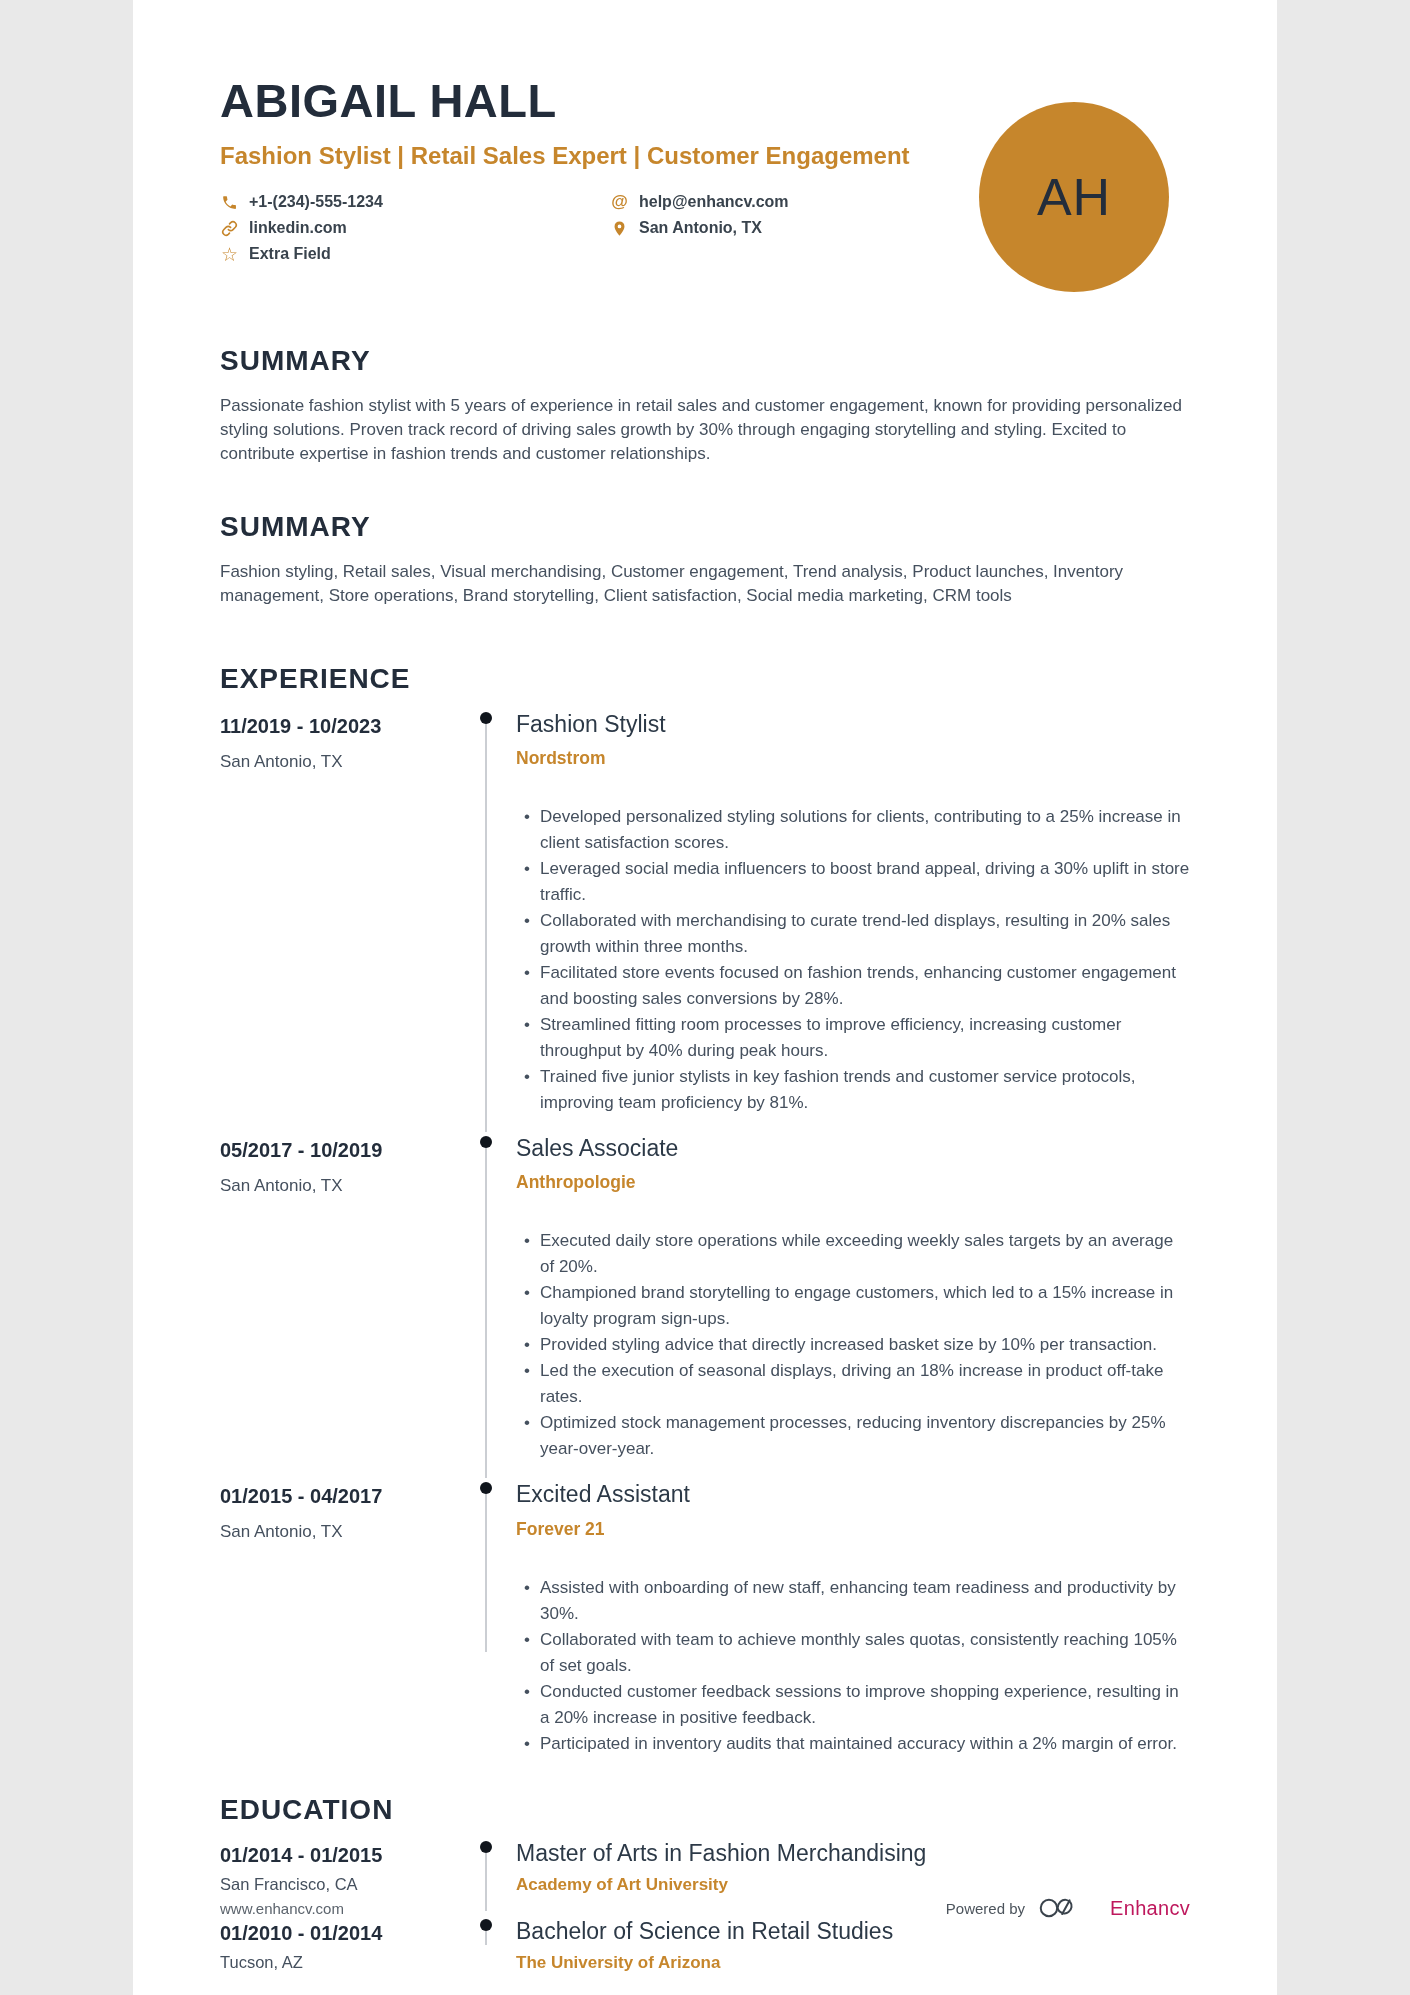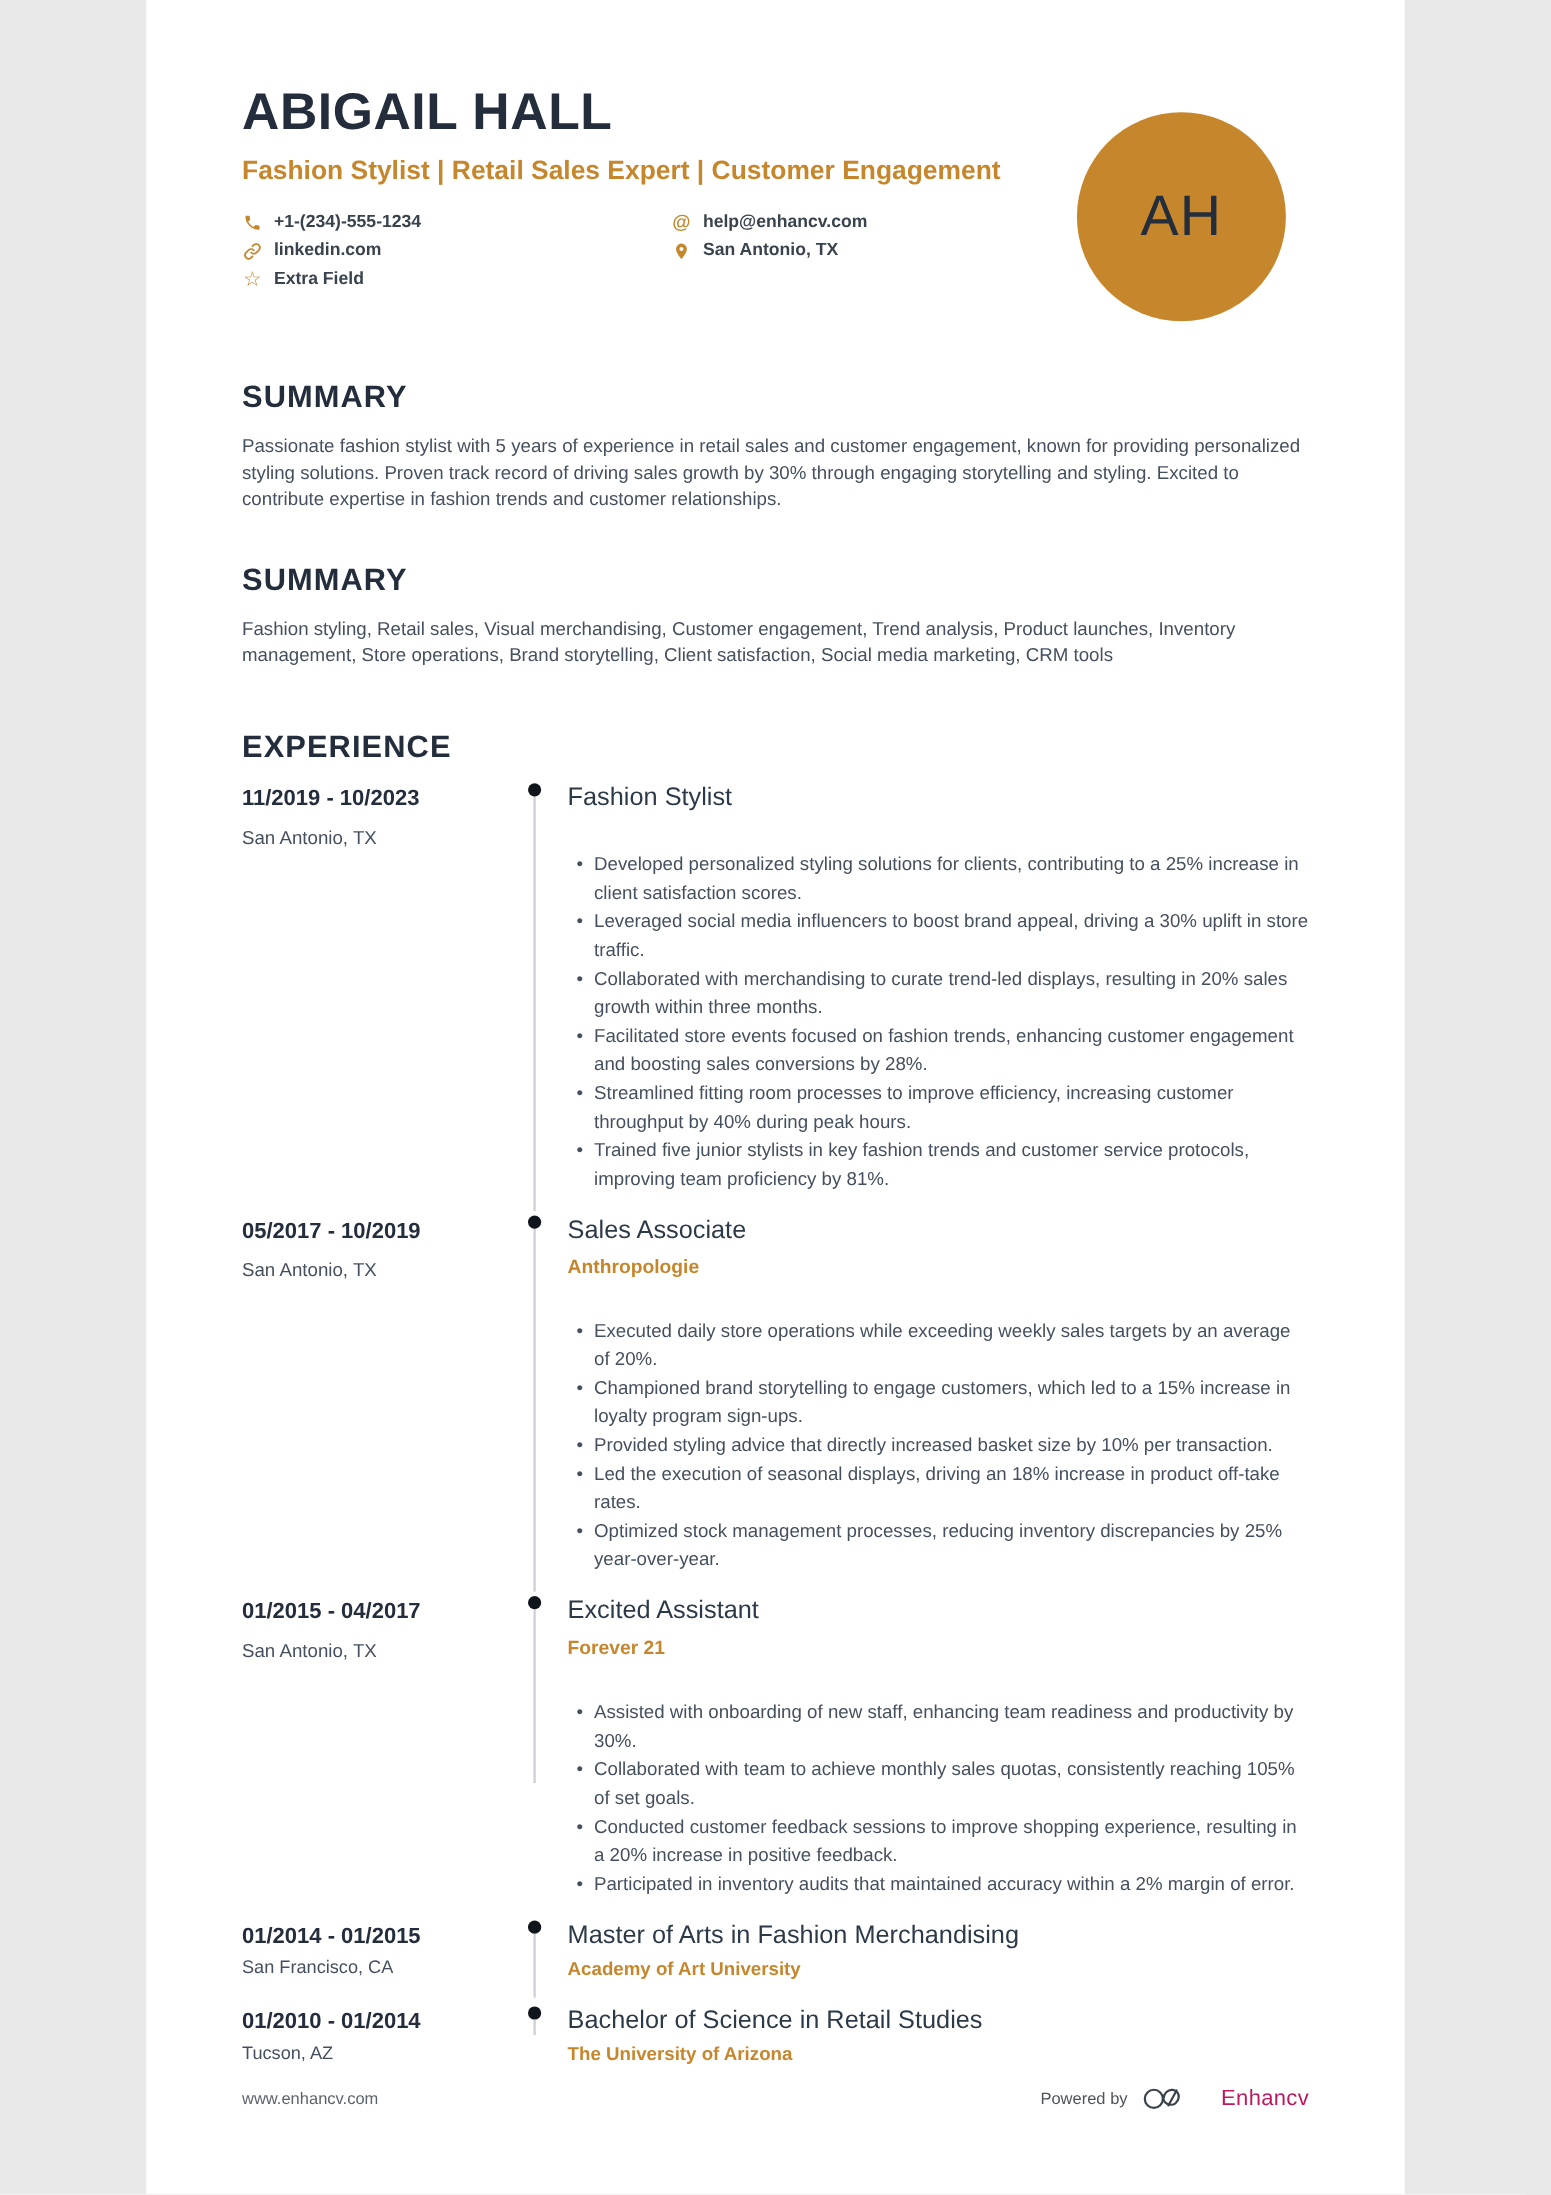--- a/index.html
+++ b/index.html
@@ -143,20 +143,21 @@
     <div class="xe-left">
       <div class="xe-dates">11/2019 - 10/2023</div>
       <div class="xe-loc">San Antonio, TX</div>
     </div>
     <div class="xe-mid">
       <div class="tline"></div>
       <div class="tdot"></div>
     </div>
     <div class="xe-right">
       <div class="xe-title">Fashion Stylist</div>
+      <div class="xe-co">Nordstrom</div>
       <ul class="bullets">
         <li>Developed personalized styling solutions for clients, contributing to a 25% increase in client satisfaction scores.</li>
         <li>Leveraged social media influencers to boost brand appeal, driving a 30% uplift in store traffic.</li>
         <li>Collaborated with merchandising to curate trend-led displays, resulting in 20% sales growth within three months.</li>
         <li>Facilitated store events focused on fashion trends, enhancing customer engagement and boosting sales conversions by 28%.</li>
         <li>Streamlined fitting room processes to improve efficiency, increasing customer throughput by 40% during peak hours.</li>
         <li>Trained five junior stylists in key fashion trends and customer service protocols, improving team proficiency by 81%.</li>
       </ul>
     </div>
   </div>
@@ -197,20 +198,21 @@
       <div class="xe-co">Forever 21</div>
       <ul class="bullets">
         <li>Assisted with onboarding of new staff, enhancing team readiness and productivity by 30%.</li>
         <li>Collaborated with team to achieve monthly sales quotas, consistently reaching 105% of set goals.</li>
         <li>Conducted customer feedback sessions to improve shopping experience, resulting in a 20% increase in positive feedback.</li>
         <li>Participated in inventory audits that maintained accuracy within a 2% margin of error.</li>
       </ul>
     </div>
   </div>
 
+  <div class="sec education">EDUCATION</div>
 
   <div class="xentry ed">
     <div class="xe-left">
       <div class="xe-dates">01/2014 - 01/2015</div>
       <div class="xe-loc">San Francisco, CA</div>
     </div>
     <div class="xe-mid">
       <div class="tline"></div>
       <div class="tdot"></div>
     </div>

